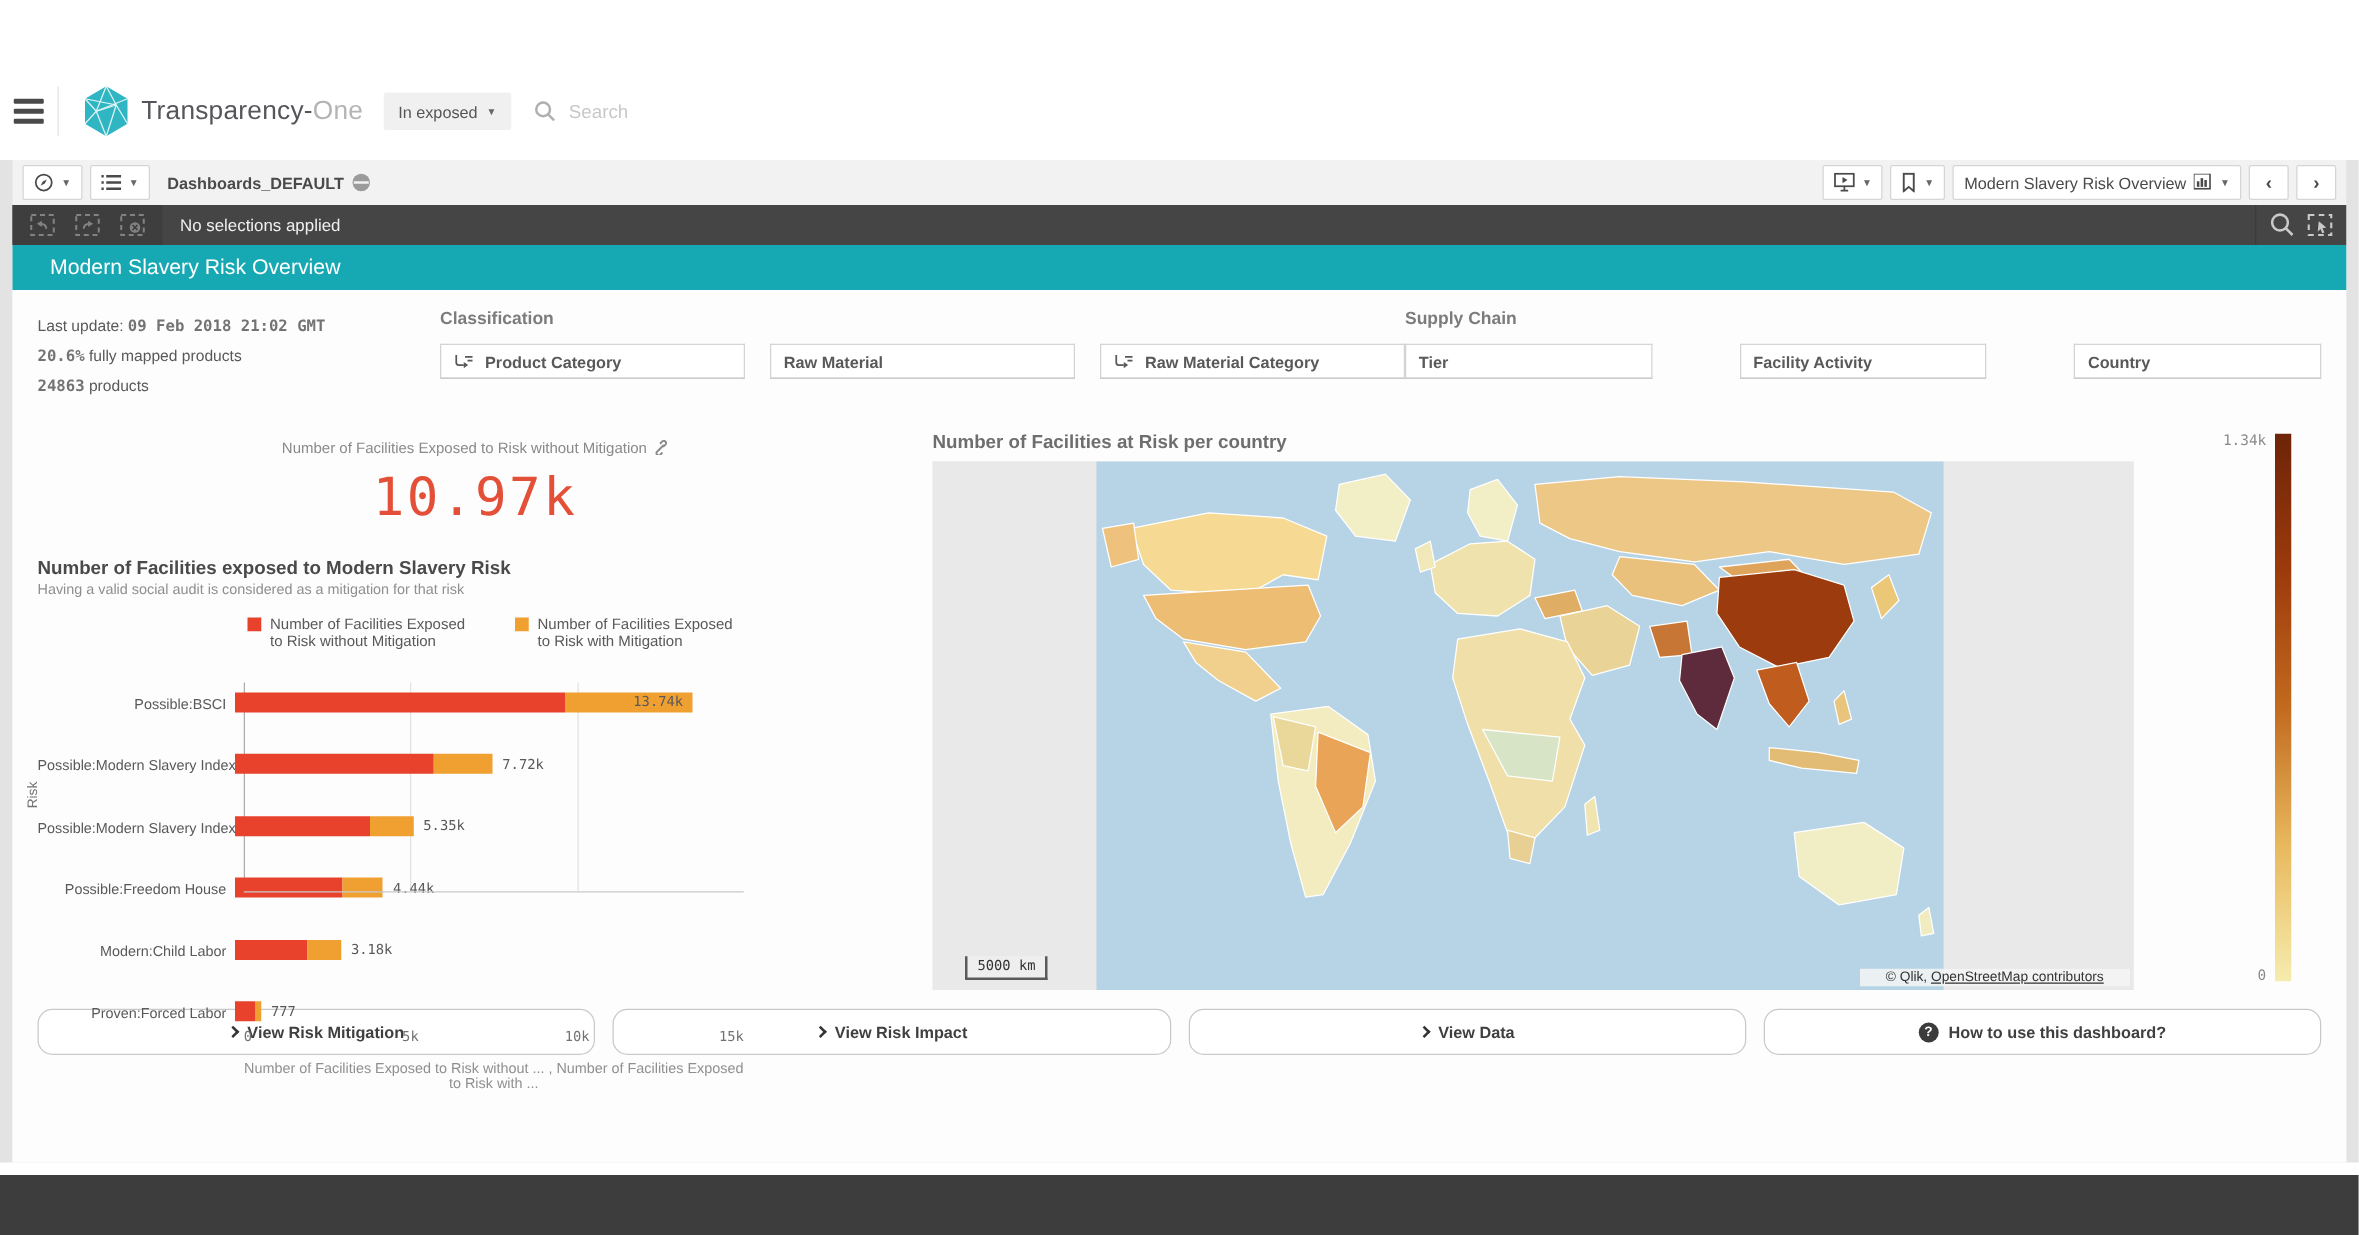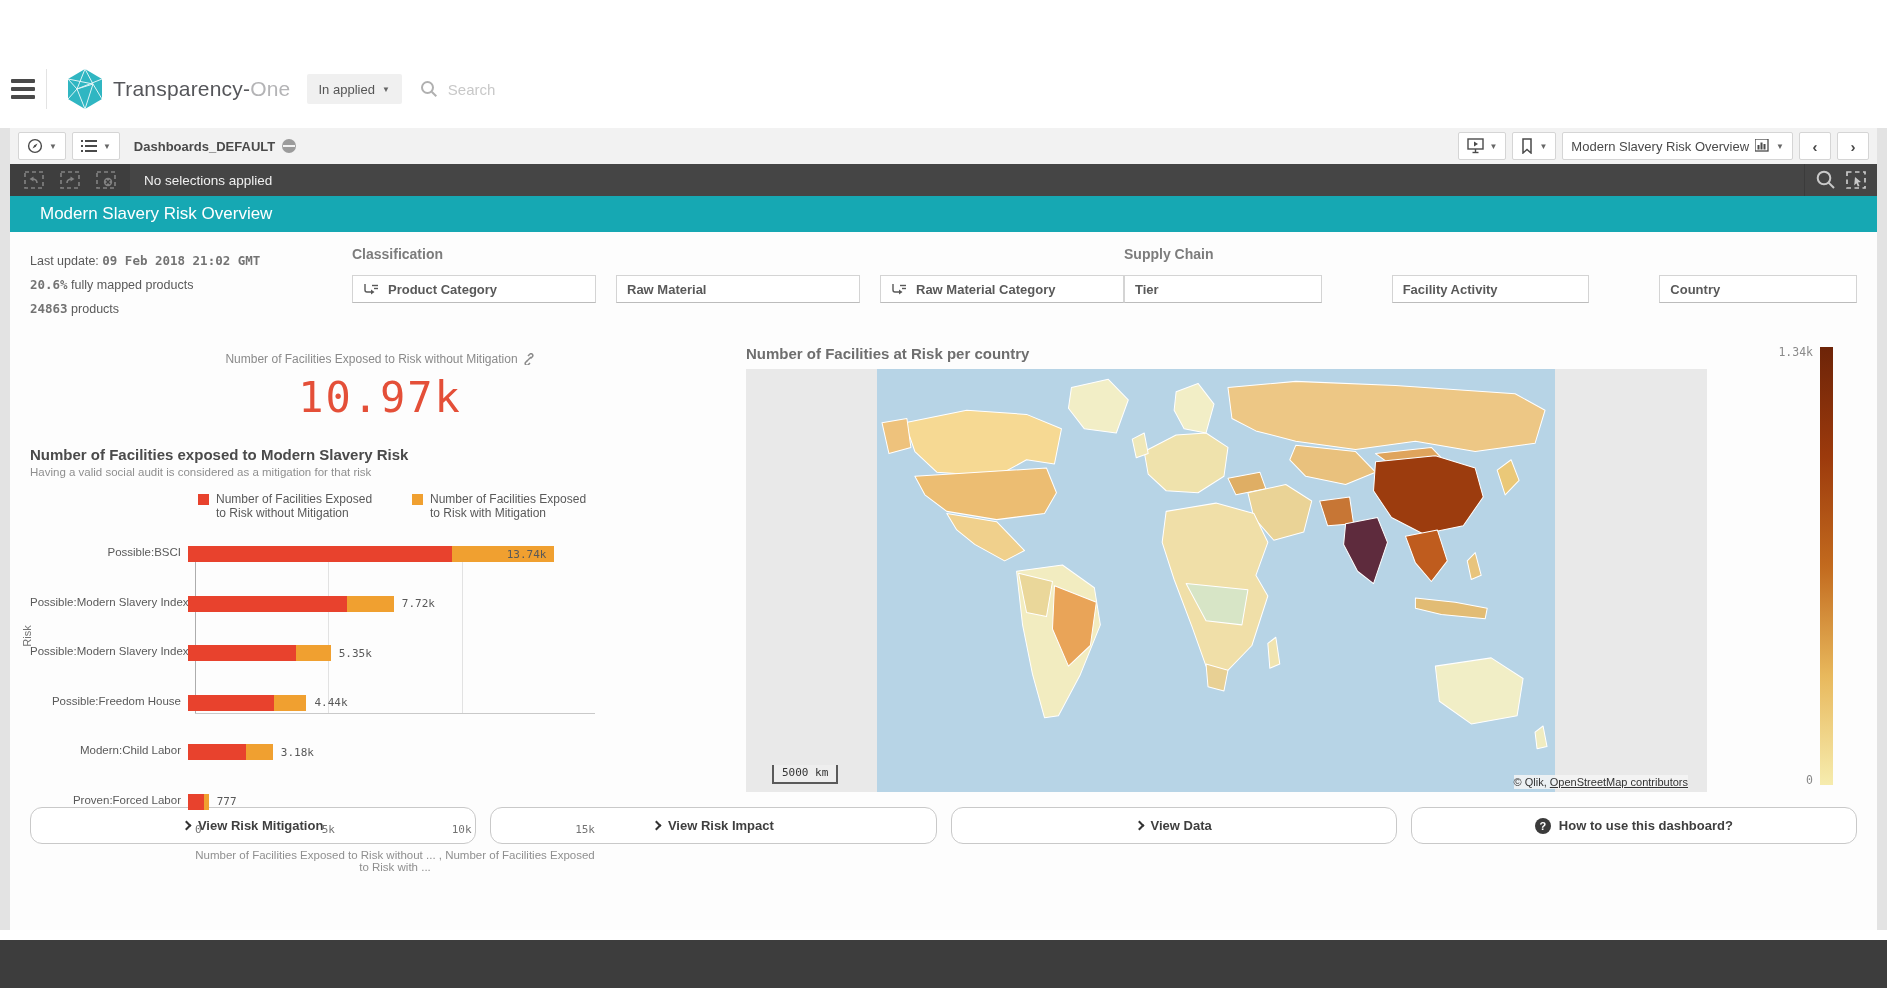--- a/index.html
+++ b/index.html
@@ -81,21 +81,21 @@
   .chart-sub { font-size:11.5px; color:#8f8f8f; margin-top:3px; }
   .blegend { display:flex; gap:28px; margin:14px 0 10px 168px; }
   .blegend-item { display:flex; gap:7px; font-size:12px; color:#595959; width:186px; }
   .legend-swatch { width:11px; height:11px; margin-top:2px; flex:none; }
 
   .plot { position:relative; }
   .ylabel { position:absolute; left:-14px; top:84px; transform:rotate(-90deg); font-size:11px; color:#737373; }
   .gridlines { position:absolute; left:165px; width:400px; top:0; height:166px; }
   .gl { position:absolute; top:0; bottom:0; width:1px; background:#e2e2e2; }
   .gl.zero { background:#adadad; }
-  .bar-row { display:flex; align-items:flex-start; height:23.5px; position:relative;margin-top:26px; }
+  .bar-row { display:flex; align-items:flex-end; height:23.5px; position:relative;margin-top:26px; }
   .bar-cat { width:158px; text-align:right; font-size:11.5px; color:#595959; padding-right:7px;
     white-space:nowrap; overflow:hidden; }
   .bar-track { width:400px; position:relative; height:16px; }
   .bar-seg { position:absolute; top:0; height:16px; }
   .bar-total { position:absolute; top:1.5px; font-size:11px; color:#595959; white-space:nowrap; }
   .axis-line { position:absolute; left:165px; width:400px; height:1px; background:#c9c9c9; }
   .ticks { position:relative; left:165px; width:400px; height:16px; margin-top:6px;
     font-size:11px; color:#737373; }
   .tick { position:absolute; transform:translateX(-50%); }
   .tick.t0 { transform:none; }
@@ -104,22 +104,22 @@
 
   
   .map-panel { flex:1; margin-left:26px; }
   .map-title { font-size:15px; font-weight:bold; color:#6e6e6e; margin-bottom:7px; }
   .map-area { position:relative; height:423px; background:#e9e9e9; overflow:hidden; }
   .tiles { position:absolute; left:131px; top:0; bottom:0; width:678px; }
   .tiles svg { width:100%; height:100%; display:block; }
   .scalebar { position:absolute; left:26px; bottom:8px; font-size:11px; color:#333;
     background:rgba(238,238,238,.85); padding:1px 8px 3px;
     border-bottom:2px solid #5a5a5a; border-left:2px solid #5a5a5a; border-right:2px solid #5a5a5a; }
-  .attribution { position:absolute; right:19px; bottom:3px; font-size:11px; color:#333;
-    background:rgba(245,245,245,.85); padding:1px 0; }
+  .attribution { position:absolute; right:3px; bottom:3px; font-size:11px; color:#333;
+    background:rgba(245,245,245,.85); padding:1px 21px; }
   .attribution u { cursor:pointer; }
 
   
   .clegend { width:150px; position:relative; }
   .clegend-strip { position:absolute; right:24px; top:2px; bottom:6px; width:13px; }
   .clegend-max { position:absolute; right:44px; top:0; font-size:11.5px; color:#8a8a8a; }
   .clegend-min { position:absolute; right:44px; bottom:4px; font-size:11.5px; color:#8a8a8a; }
 
   
   .footer-row { display:flex; gap:14px; margin-top:16px; padding:0 10px; }
@@ -154,21 +154,21 @@
             <polyline points="3,12 28,17 37,32"></polyline>
           <polyline points="37,12 12,22 3,32"></polyline>
             <polyline points="20,2 28,17 20,42"></polyline>
           <polyline points="3,12 12,22 28,17"></polyline>
         </g>
       </svg>
     </span>
     <span class="brand-name"><span class="b1">Transparency-</span><span class="b2">One</span></span>
   </div>
   <button class="scope-btn">
-    <span>In applied</span>
+    <span>In exposed</span>
       <span class="caret">▼</span>
   </button>
   <div class="searchbox">
     <span>
       <svg class="ic" width="18" height="18" viewBox="0 0 18 18">
           <circle cx="7.5" cy="7.5" r="5.5" fill="none" stroke="#b0b0b0" stroke-width="2"></circle>
           <line x1="11.7" y1="11.7" x2="16.3" y2="16.3" stroke="#b0b0b0" stroke-width="2"></line>
         </svg>
     </span>
     <span class="ph">Search</span>

